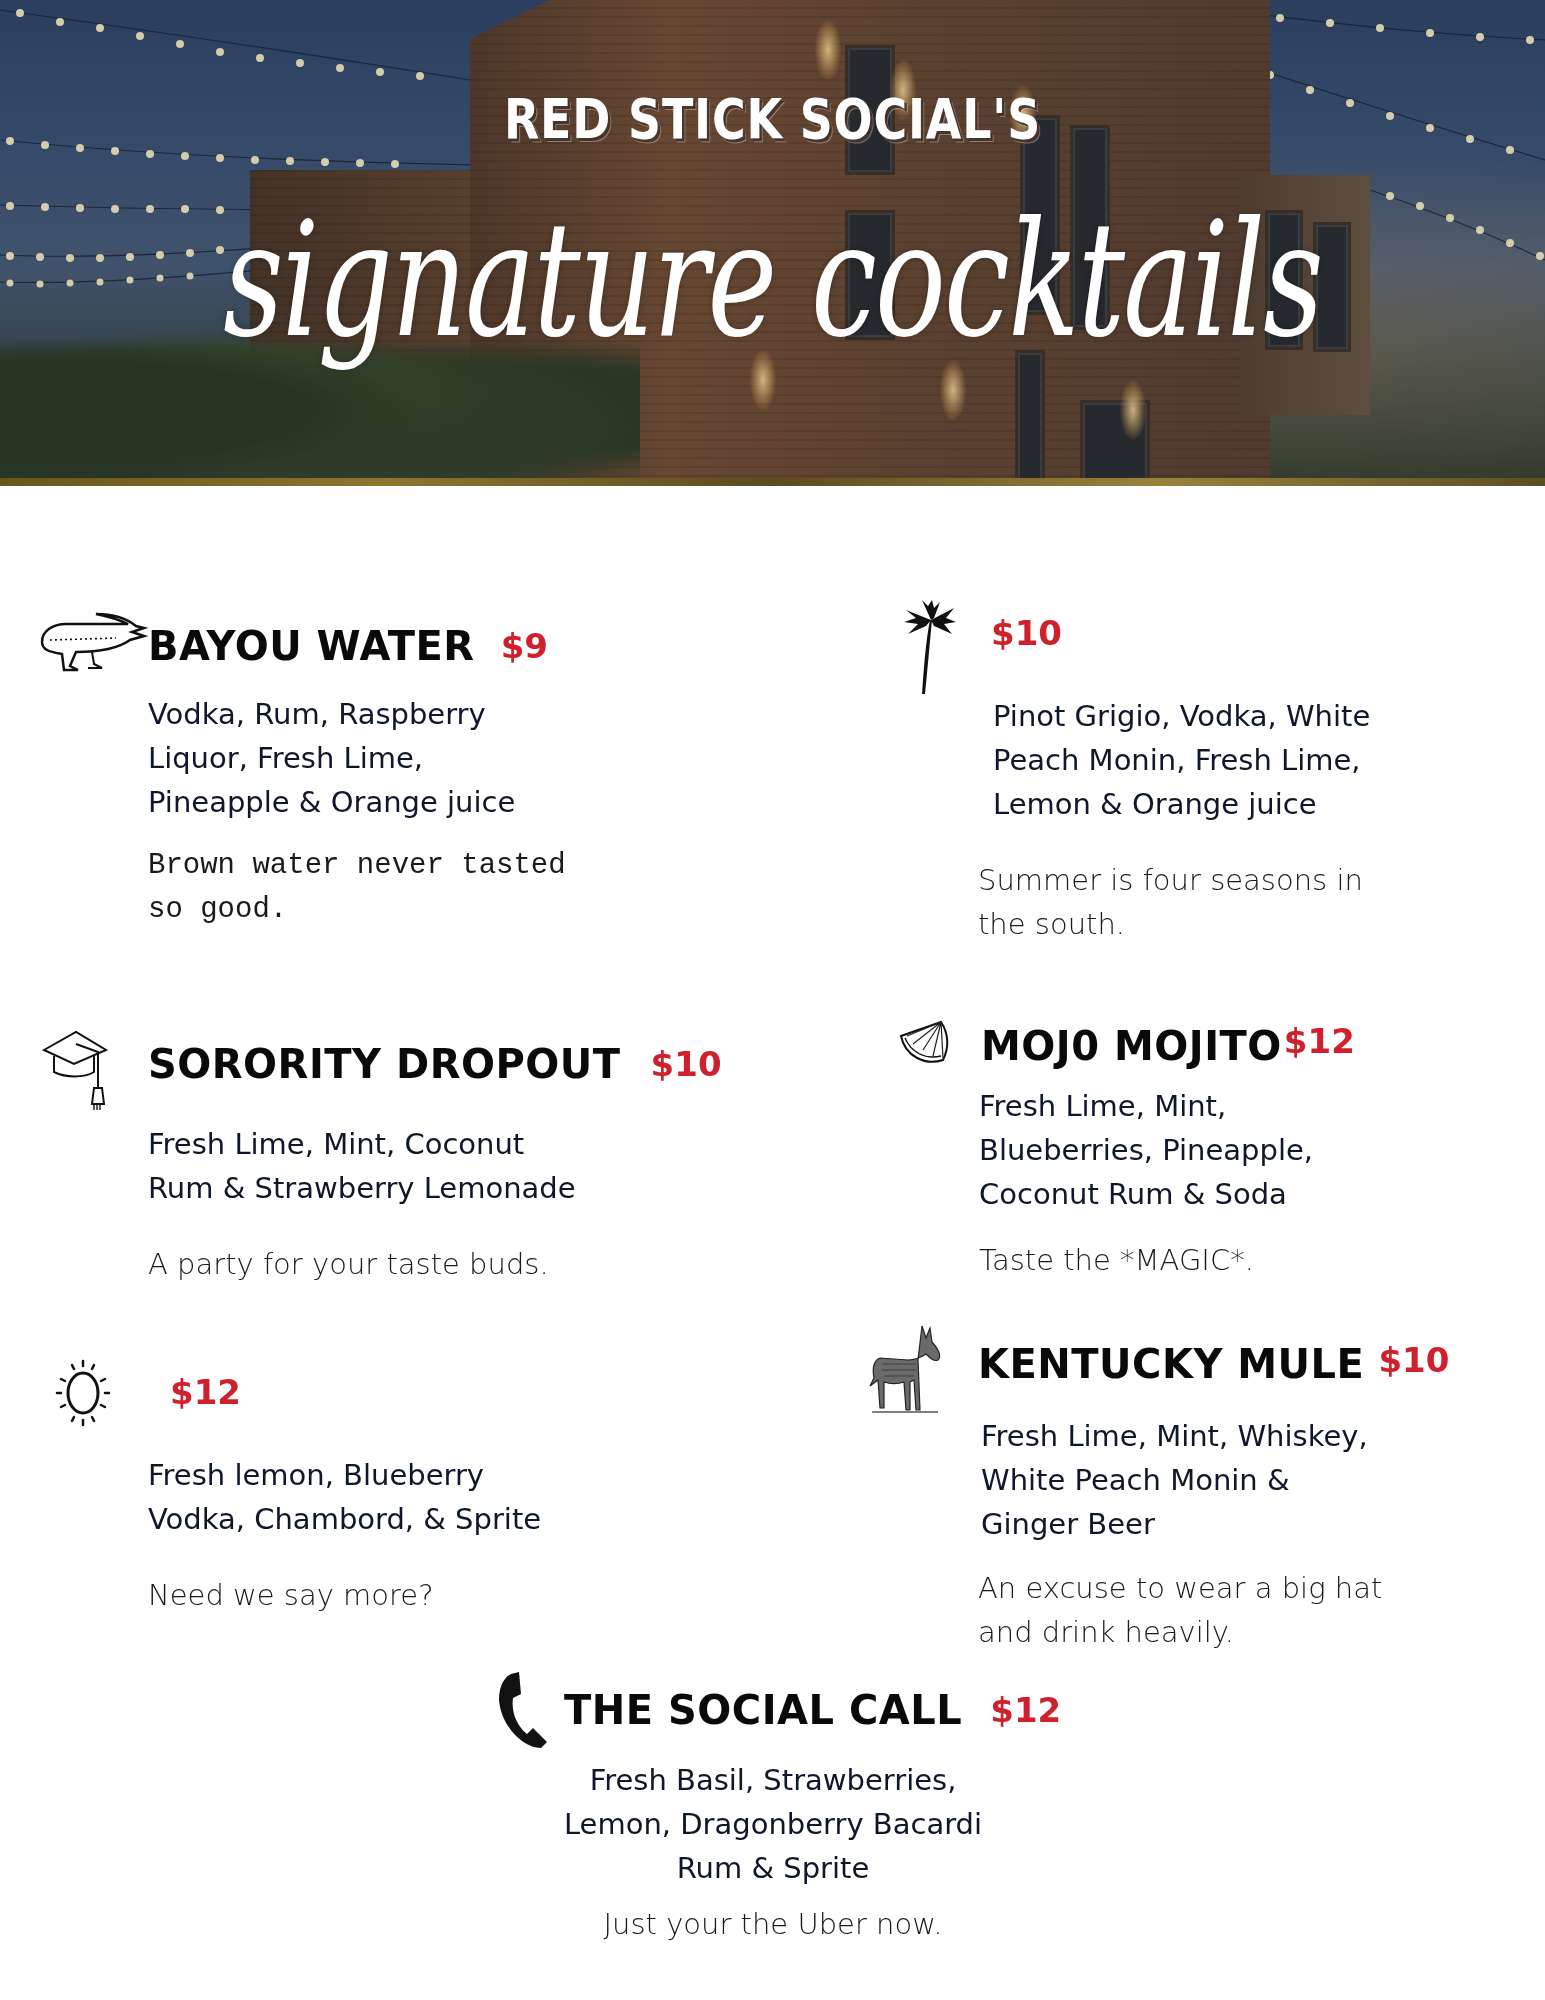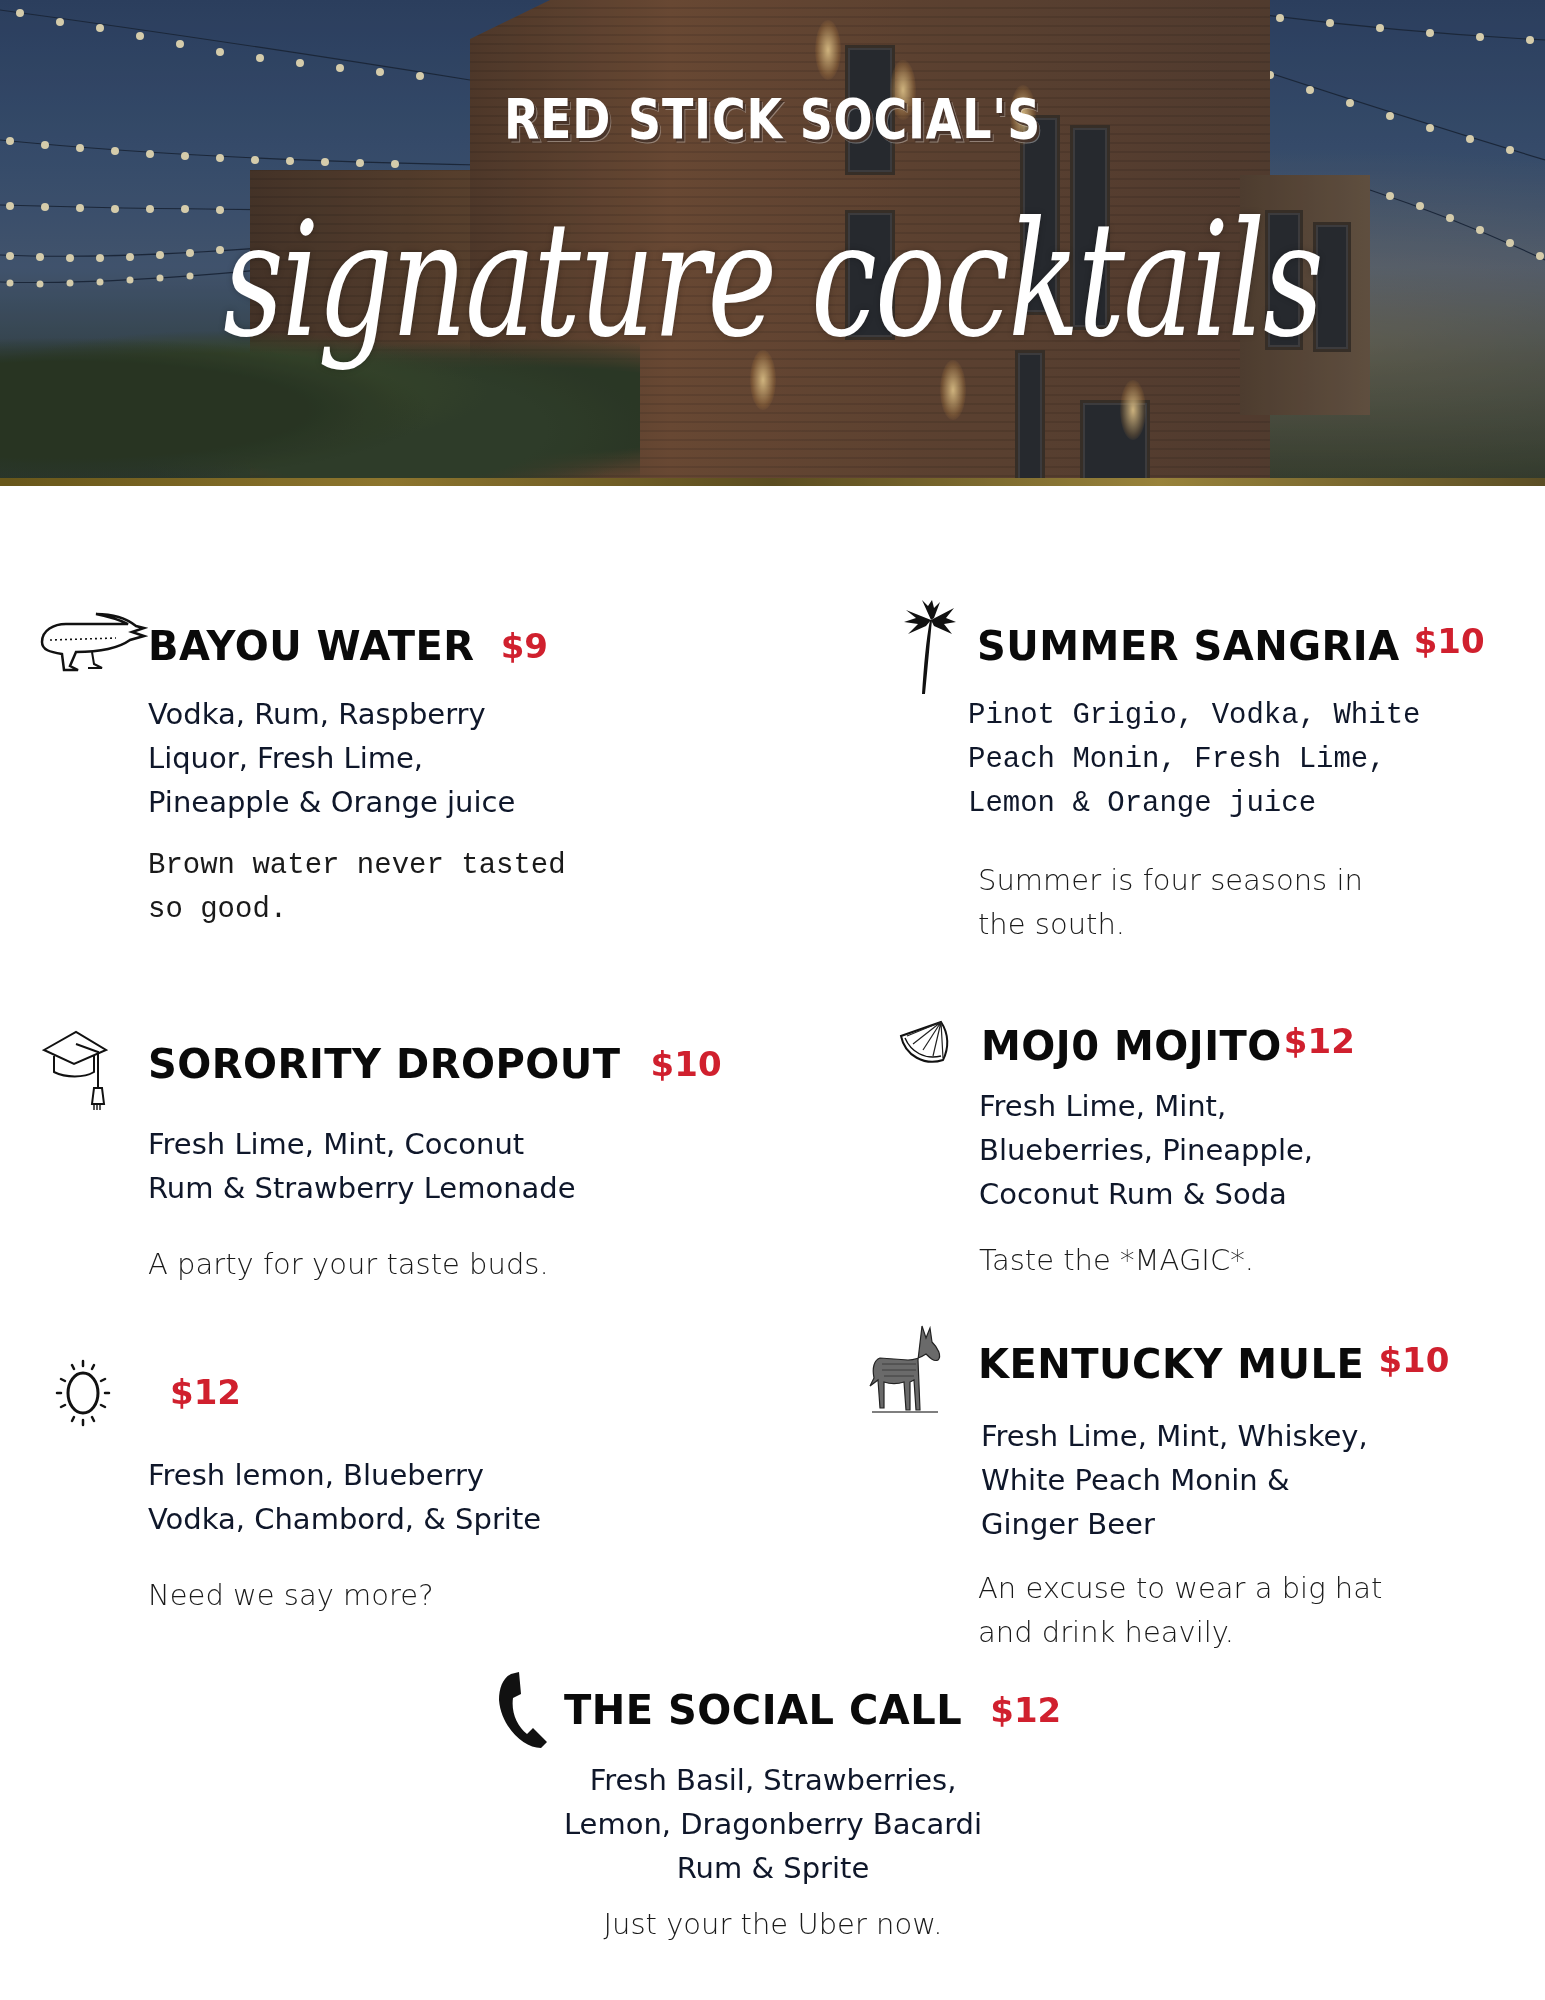--- a/index.html
+++ b/index.html
@@ -237,24 +237,23 @@
 <div class="item" style="left:900px;top:600px;width:640px;">
   <div class="icon" style="left:4px;top:0;">
     <svg width="52" height="96" viewBox="0 0 52 96">
       <path d="M26,20 C22,40 20,65 18,94 L21,94 C24,65 26,40 28,20 Z" fill="#111"></path>
       <path d="M27,20 L2,10 L12,18 L0,22 L14,24 L4,34 L22,26 Z" fill="#111"></path>
       <path d="M27,20 L50,8 L42,18 L52,22 L40,24 L48,34 L30,26 Z" fill="#111"></path>
       <path d="M27,20 L18,0 L24,6 L28,0 L30,8 L36,2 L30,18 Z" fill="#111"></path>
     </svg>
   </div>
   <div class="head" style="position:absolute;left:77px;top:26px;">
-    <span class="name">SUMMER SANGRIA</span>
     <span class="price" style="margin-left:14px;margin-top:-10px;">$10</span>
   </div>
-  <div class="ingredients" style="position:absolute;left:68px;top:94px;width:540px;font-family:Liberation Mono, monospace;">Pinot Grigio, Vodka, White
+  <div class="ingredients" style="position:absolute;left:93px;top:94px;width:540px;">Pinot Grigio, Vodka, White
 Peach Monin, Fresh Lime,
 Lemon &amp; Orange juice</div>
   <div class="tagline" style="position:absolute;left:78px;top:258px;width:540px;">Summer is four seasons in
 the south.</div>
 </div>
 
 <div class="item" style="left:40px;top:1030px;width:720px;">
   <div class="icon" style="left:2px;top:0;">
     <svg width="66" height="82" viewBox="0 0 66 82">
       <path d="M2,20 L34,2 L64,20 L32,34 Z" fill="none" stroke="#111" stroke-width="2"></path>

